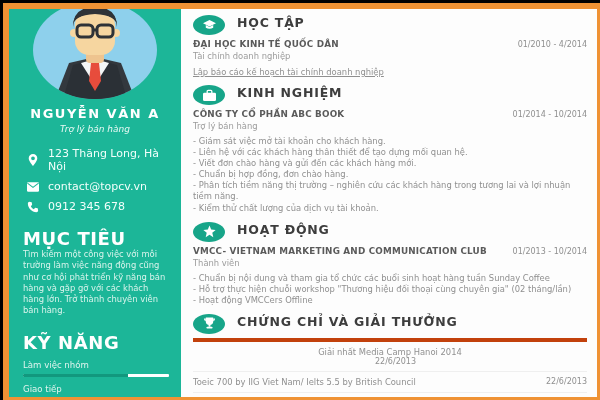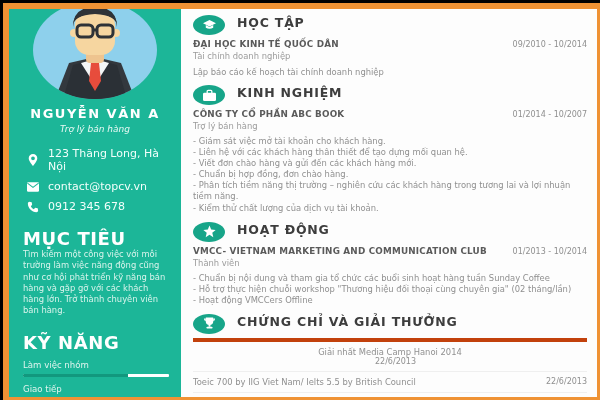--- a/index.html
+++ b/index.html
@@ -83,21 +83,21 @@
     margin-right:12px;flex:none;
   }
   .sec-icon svg{width:13px;height:13px;}
   .sec-title{
     font-size:12.5px;font-weight:bold;color:#3d3d3d;letter-spacing:0.8px;
   }
   .entry-head{display:flex;justify-content:space-between;align-items:baseline;}
   .entry-org{font-size:8.8px;font-weight:bold;color:#5a5a5a;letter-spacing:0.2px;}
   .entry-date{font-size:8px;color:#8f8f8f;white-space:nowrap;margin-left:8px;}
   .entry-role{font-size:8.4px;color:#9b9b9b;margin-top:2px;}
-  .entry-desc{font-size:8.4px;color:#8f8f8f;margin-top:6px;}
+  .entry-desc{font-size:8.4px;color:#8f8f8f;margin-top:6px;text-decoration:underline;}
   .bullets{margin-top:5px;}
   .bullets div{font-size:8.4px;color:#8f8f8f;line-height:1.32;}
   .cert-row{
     display:flex;justify-content:space-between;align-items:center;
     padding:5px 0;border-bottom:1px solid #efefef;
   }
   .cert-row:first-child{border-top:4px solid #c2410c;flex-direction:column;}
   .cert-name{font-size:8.4px;color:#8f8f8f;}
   .cert-date{font-size:8px;color:#8f8f8f;margin-left:11px;}
 </style>
@@ -192,39 +192,39 @@
         <div class="sec-icon">
           <svg viewBox="0 0 14 12">
               <path d="M7 0 L14 3.5 L7 7 L0 3.5 Z" fill="#fff"></path>
               <path d="M3 5.5 L3 8.5 Q7 10.5 11 8.5 L11 5.5 L7 7.5 Z" fill="#fff"></path>
             </svg>
         </div>
         <div class="sec-title">HỌC TẬP</div>
       </div>
       <div class="entry-head">
         <span class="entry-org">ĐẠI HỌC KINH TẾ QUỐC DÂN</span>
-        <span class="entry-date">09/2010 - 10/2014</span>
+        <span class="entry-date">01/2010 - 4/2014</span>
       </div>
       <div class="entry-role">Tài chính doanh nghiệp</div>
       <div class="entry-desc">Lập báo cáo kế hoạch tài chính doanh nghiệp</div>
     </div>
 
     <div class="section">
       <div class="sec-header">
         <div class="sec-icon">
           <svg viewBox="0 0 14 12">
               <rect x="0" y="3" width="14" height="9" rx="1.5" fill="#fff"></rect>
               <rect x="4.5" y="0.5" width="5" height="3.5" rx="1" fill="none" stroke="#fff" stroke-width="1.4"></rect>
             </svg>
         </div>
         <div class="sec-title">KINH NGHIỆM</div>
       </div>
       <div class="entry-head">
         <span class="entry-org">CÔNG TY CỔ PHẦN ABC BOOK</span>
-        <span class="entry-date">01/2014 - 10/2007</span>
+        <span class="entry-date">01/2014 - 10/2014</span>
       </div>
       <div class="entry-role">Trợ lý bán hàng</div>
       <div class="bullets">
         <div>- Giám sát việc mở tài khoản cho khách hàng.</div>
         <div>- Liên hệ với các khách hàng thân thiết để tạo dựng mối quan hệ.</div>
         <div>- Viết đơn chào hàng và gửi đến các khách hàng mới.</div>
         <div>- Chuẩn bị hợp đồng, đơn chào hàng.</div>
         <div>- Phân tích tiềm năng thị trường – nghiên cứu các khách hàng trong tương lai và lợi nhuận tiềm năng.</div>
         <div>- Kiểm thử chất lượng của dịch vụ tài khoản.</div>
       </div>

